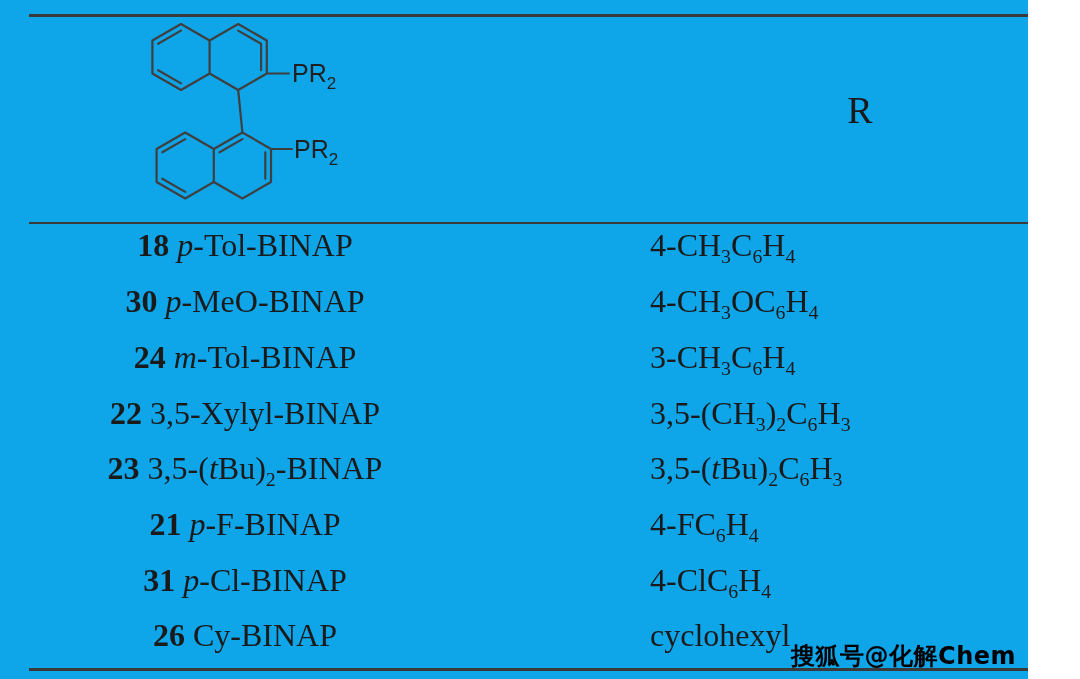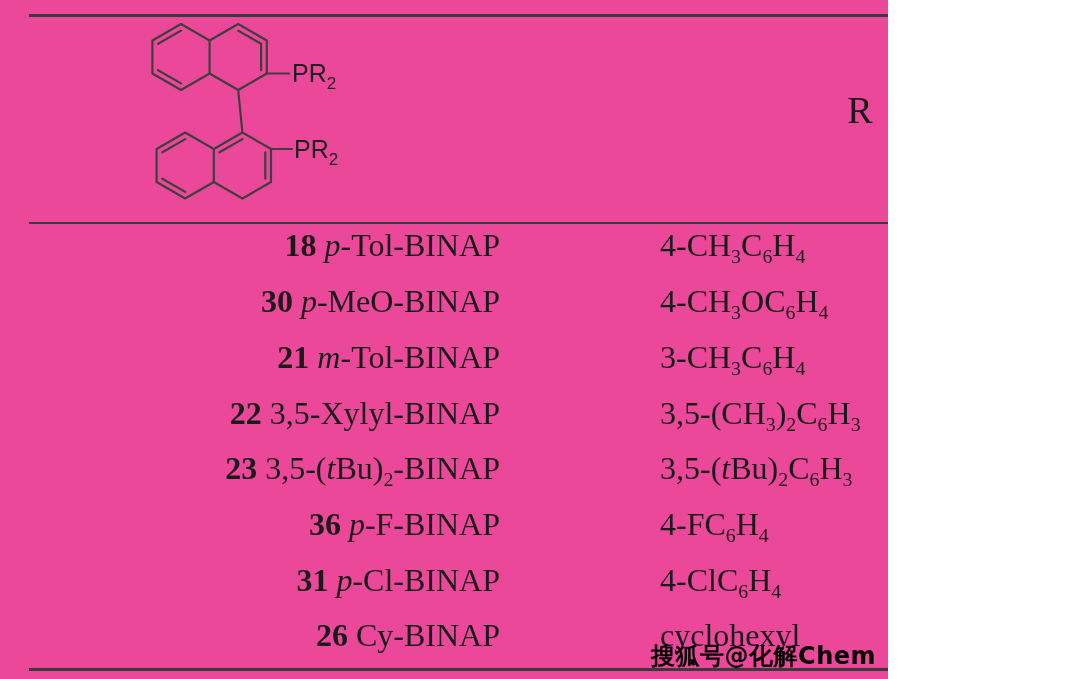--- a/index.html
+++ b/index.html
@@ -1,35 +1,35 @@
 <!DOCTYPE html>
 <html><head>
 <meta charset="utf-8">
 <style>
   html,body{margin:0;padding:0;background:#ffffff;}
   .page{
-    position:relative;width:888px;height:679px;overflow:hidden;
-    background:#ec4899;color:#1a1a1a;
+    position:relative;width:1028px;height:679px;overflow:hidden;
+    background:#0ea5e9;color:#1a1a1a;
     font-family:"Liberation Serif","DejaVu Serif",serif;
   }
   .rule{position:absolute;left:29px;width:1038px;background:#3a3a3a;}
   .rule-top{top:14px;height:3px;}
   .rule-mid{top:222px;height:2px;}
   .rule-bottom{top:668px;height:3px;}
   .structure-svg{position:absolute;left:0;top:0;}
   .p-label{font-family:"Liberation Sans","DejaVu Sans",sans-serif;font-size:25px;fill:#1f1f1f;}
   .p-label .sub{font-size:17px;}
   .r-header{
     position:absolute;left:650px;top:88px;width:420px;
     text-align:center;font-size:38px;line-height:44px;
   }
   .rows{position:absolute;left:0;top:218px;width:1080px;}
   .row{display:flex;align-items:center;height:55.7px;}
   .cell{line-height:1.15;font-size:32px;white-space:nowrap;}
-  .cell-ligand{width:490px;text-align:right;padding-left:10px;}
+  .cell-ligand{width:490px;text-align:center;}
   .cell-r{width:420px;margin-left:160px;text-align:left;}
   .cell sub{font-size:0.62em;line-height:0;}
   .watermark{
     position:absolute;right:12px;bottom:7px;
     font-family:"DejaVu Sans","Liberation Sans",sans-serif;
     font-weight:bold;font-size:24px;color:#000;letter-spacing:0.5px;
     white-space:nowrap;z-index:5;margin-top:48px;
   }
 </style>
 </head>
@@ -52,33 +52,33 @@
   <div class="rows">
       <div class="row">
         <div class="cell cell-ligand"><b>18</b> <i>p</i>-Tol-BINAP</div>
         <div class="cell cell-r">4-CH<sub>3</sub>C<sub>6</sub>H<sub>4</sub></div>
       </div>
       <div class="row">
         <div class="cell cell-ligand"><b>30</b> <i>p</i>-MeO-BINAP</div>
         <div class="cell cell-r">4-CH<sub>3</sub>OC<sub>6</sub>H<sub>4</sub></div>
       </div>
       <div class="row">
-        <div class="cell cell-ligand"><b>21</b> <i>m</i>-Tol-BINAP</div>
+        <div class="cell cell-ligand"><b>24</b> <i>m</i>-Tol-BINAP</div>
         <div class="cell cell-r">3-CH<sub>3</sub>C<sub>6</sub>H<sub>4</sub></div>
       </div>
       <div class="row">
         <div class="cell cell-ligand"><b>22</b> 3,5-Xylyl-BINAP</div>
         <div class="cell cell-r">3,5-(CH<sub>3</sub>)<sub>2</sub>C<sub>6</sub>H<sub>3</sub></div>
       </div>
       <div class="row">
         <div class="cell cell-ligand"><b>23</b> 3,5-(<i>t</i>Bu)<sub>2</sub>-BINAP</div>
         <div class="cell cell-r">3,5-(<i>t</i>Bu)<sub>2</sub>C<sub>6</sub>H<sub>3</sub></div>
       </div>
       <div class="row">
-        <div class="cell cell-ligand"><b>36</b> <i>p</i>-F-BINAP</div>
+        <div class="cell cell-ligand"><b>21</b> <i>p</i>-F-BINAP</div>
         <div class="cell cell-r">4-FC<sub>6</sub>H<sub>4</sub></div>
       </div>
       <div class="row">
         <div class="cell cell-ligand"><b>31</b> <i>p</i>-Cl-BINAP</div>
         <div class="cell cell-r">4-ClC<sub>6</sub>H<sub>4</sub></div>
       </div>
       <div class="row">
         <div class="cell cell-ligand"><b>26</b> Cy-BINAP</div>
         <div class="cell cell-r">cyclohexyl</div>
       </div>

